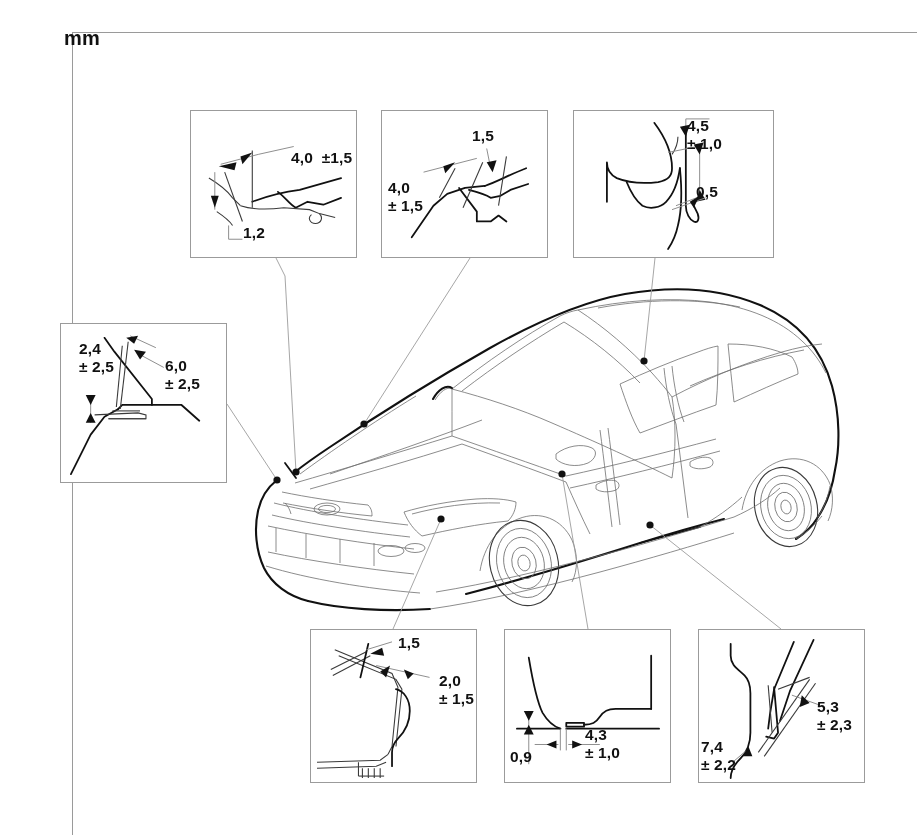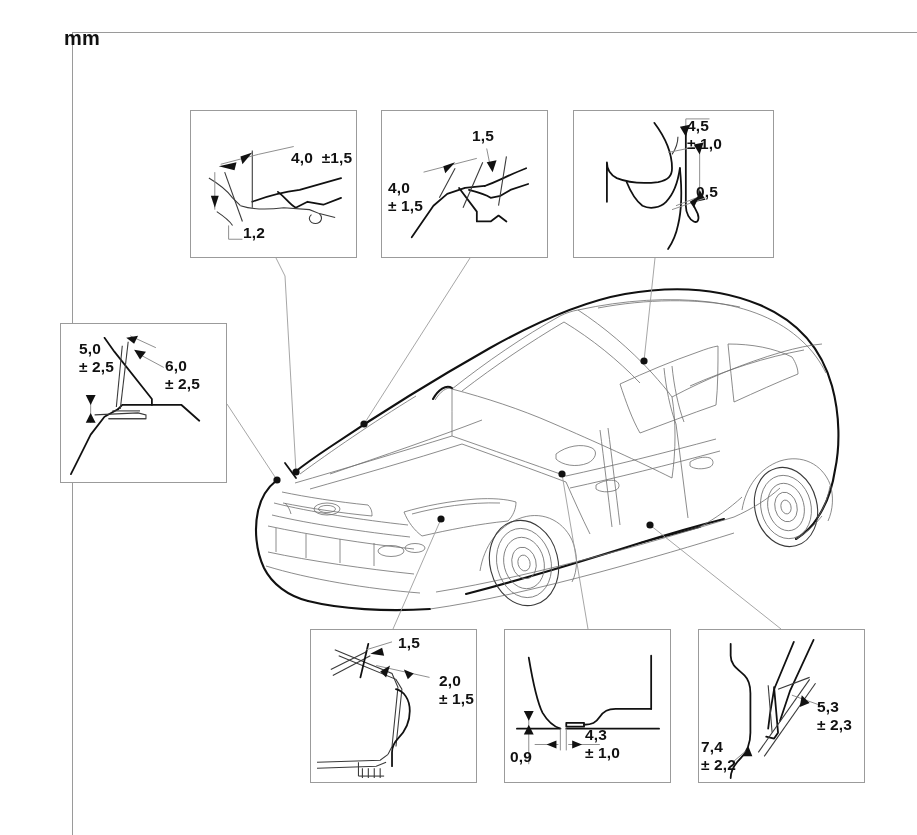--- a/index.html
+++ b/index.html
@@ -386,21 +386,21 @@
       <g>
         <path class="dim" d="M30 72 L 30 100"></path>
         <polygon class="arrowdk" points="30,82 25,72 35,72"></polygon>
         <polygon class="arrowdk" points="30,90 25,100 35,100"></polygon>
         <path class="dim" d="M70 12 L 96 24"></path>
         <polygon class="arrowdk" points="66,14 78,12 74,20"></polygon>
         <path class="dim" d="M78 30 L 104 44"></path>
         <polygon class="arrowdk" points="74,26 86,28 80,36"></polygon>
       </g>
     </svg>
-    <div class="dim-label" style="left:18px; top:16px;">5,0
+    <div class="dim-label" style="left:18px; top:16px;">2,4
 ± 2,5</div>
     <div class="dim-label" style="left:104px; top:33px;">6,0
 ± 2,5</div>
   </div>
 
   <div class="callout-box" style="left:310px; top:629px; width:167px; height:154px;">
     <svg viewBox="0 0 167 154" xmlns="http://www.w3.org/2000/svg">
       <g>
         <path class="med" d="M24 20 L 82 44 L 88 58 L 82 118 L 78 126"></path>
         <path class="med" d="M28 26 L 86 50 L 92 60 L 86 118"></path>

